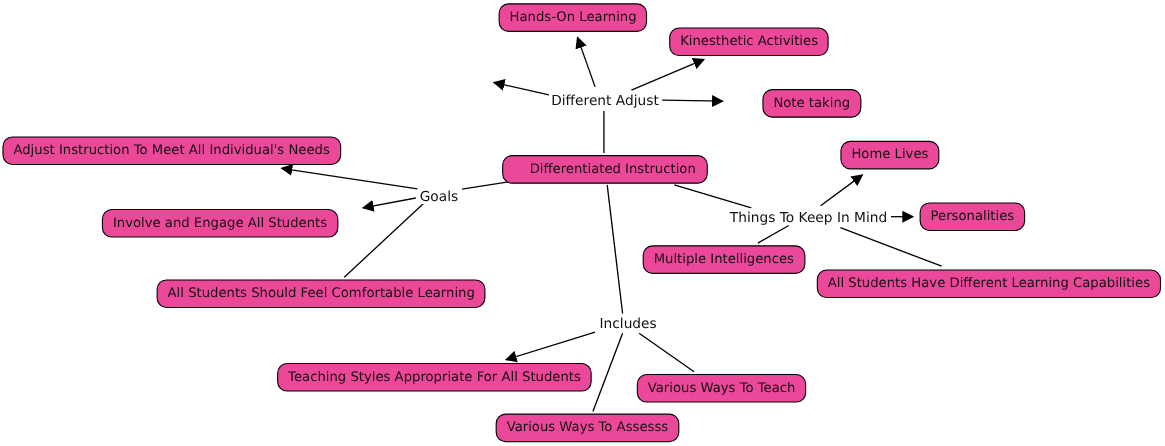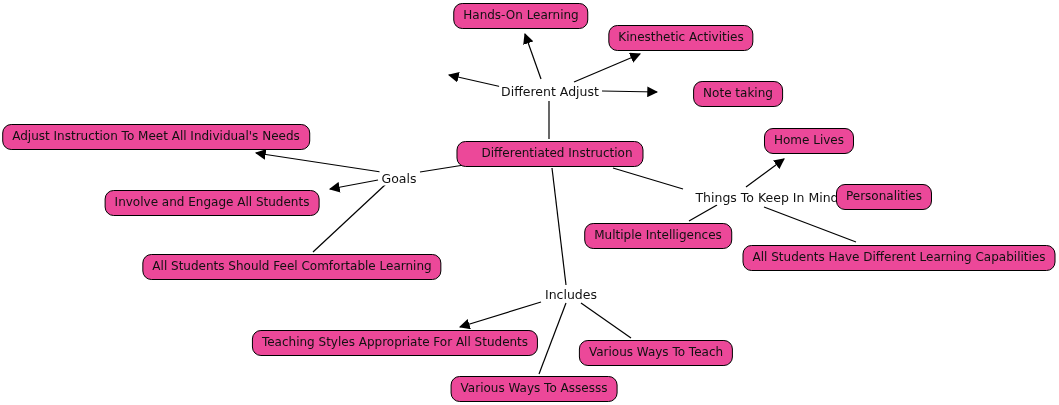--- a/index.html
+++ b/index.html
@@ -85,29 +85,29 @@
 
     <line x1="541" y1="302" x2="460" y2="327" marker-end="url(#arrow)"></line>
     <line x1="581" y1="303" x2="631" y2="338"></line>
     <line x1="566" y1="303" x2="539" y2="374"></line>
   </svg>
 
   <div class="node root" style="left:550px; top:154px;">Differentiated Instruction</div>
 
   <div class="branch-label" style="left:550px; top:91px;">Different Adjust</div>
   <div class="branch-label" style="left:399px; top:178px;">Goals</div>
-  <div class="branch-label" style="left:735px; top:197px;margin-left:32px;">Things To Keep In Mind</div>
+  <div class="branch-label" style="left:735px; top:197px;">Things To Keep In Mind</div>
   <div class="branch-label" style="left:571px; top:294px;">Includes</div>
 
   <div class="node" style="left:521px; top:16px;">Hands-On Learning</div>
   <div class="node" style="left:681px; top:38px;">Kinesthetic Activities</div>
   <div class="node" style="left:706px; top:94px;margin-left:32px;">Note taking</div>
 
   <div class="node" style="left:156px; top:137px;">Adjust Instruction To Meet All Individual's Needs</div>
-  <div class="node" style="left:212px; top:203px;">Involve and Engage All Students</div>
+  <div class="node" style="left:200px; top:203px;">Involve and Engage All Students</div>
   <div class="node" style="left:292px; top:267px;">All Students Should Feel Comfortable Learning</div>
 
   <div class="node" style="left:809px; top:141px;">Home Lives</div>
   <div class="node" style="left:884px; top:197px;">Personalities</div>
   <div class="node" style="left:658px; top:236px;">Multiple Intelligences</div>
   <div class="node" style="left:899px; top:258px;">All Students Have Different Learning Capabilities</div>
 
   <div class="node" style="left:395px; top:343px;">Teaching Styles Appropriate For All Students</div>
   <div class="node" style="left:656px; top:353px;text-align:center;">Various Ways To Teach</div>
   <div class="node" style="left:534px; top:389px;">Various Ways To Assesss</div>

